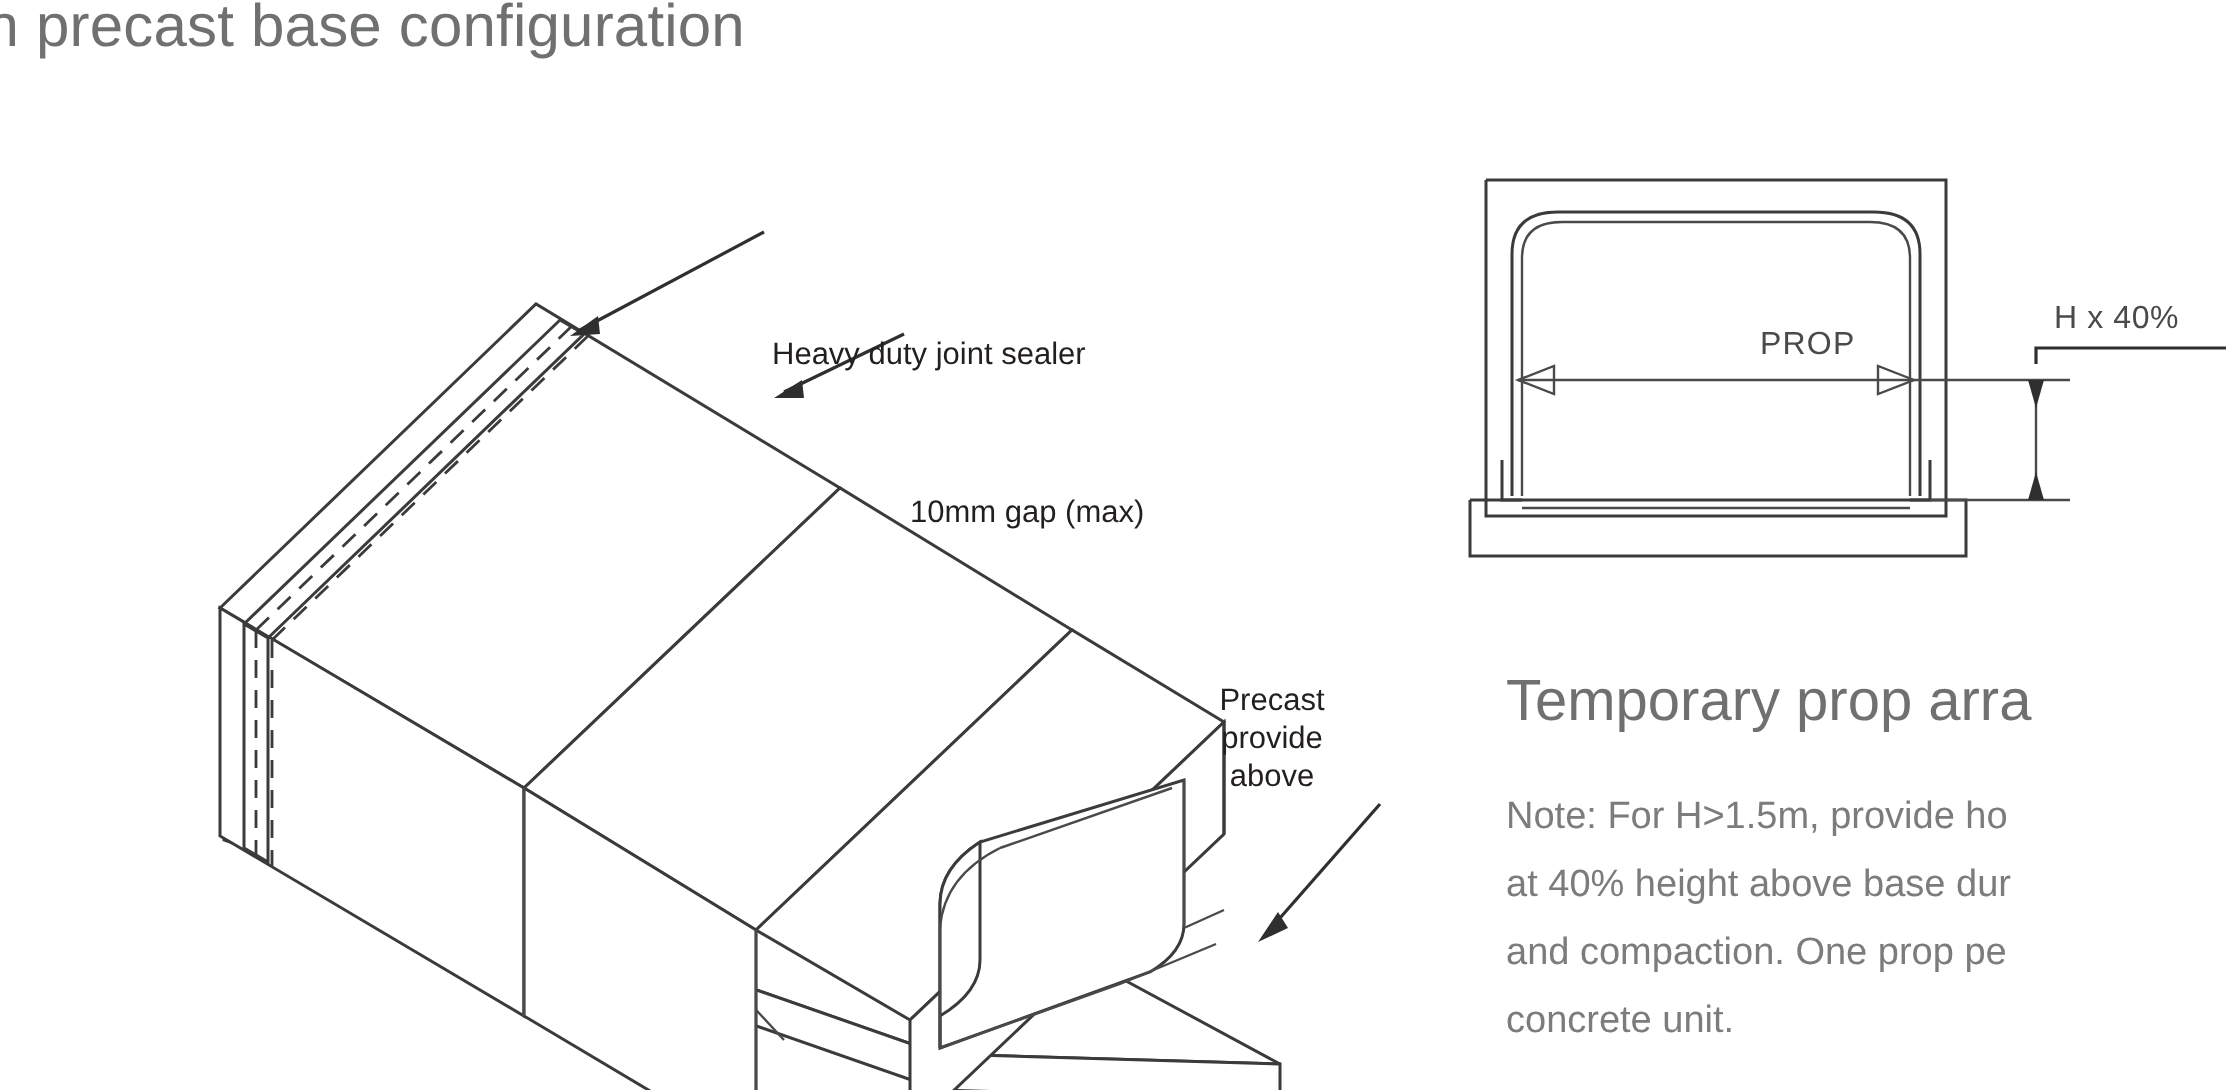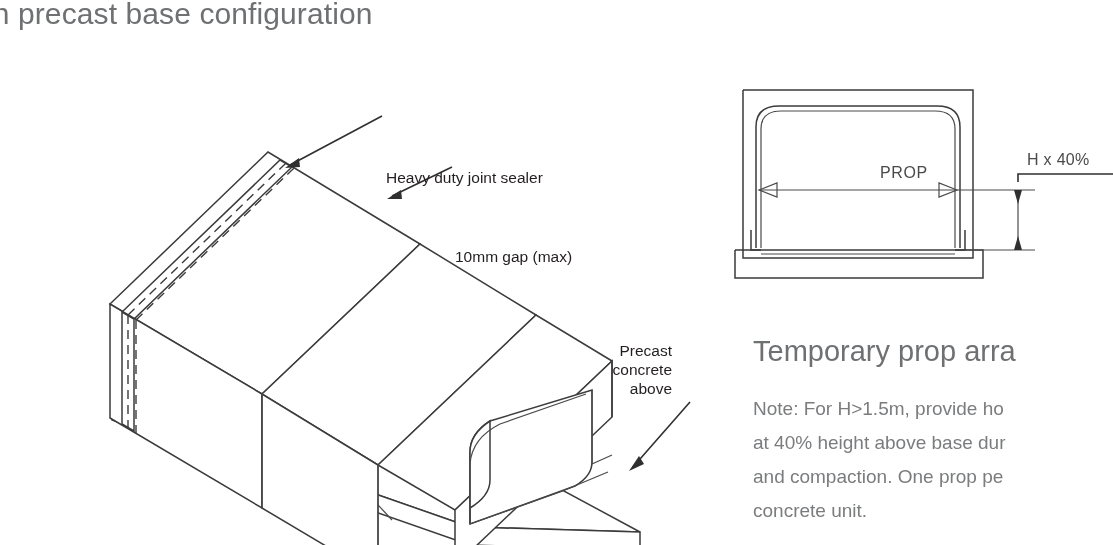--- a/index.html
+++ b/index.html
@@ -89,21 +89,21 @@
     font-size: 15.5px;
     line-height: 19px;
     color: #231f20;
     white-space: nowrap;
   }
   .callout-sealer { left: 386px; top: 96px; }
   .callout-gap    { left: 455px; top: 147px; margin-top: 28px; }
   .callout-base {
     left: 600px;
     top: 269px;
-    text-align: right;
+    text-align: center;
     width: 72px;
     white-space: normal;
   }
 
   
   .sec-label {
     position: absolute;
     font-size: 16px;
     color: #4a4a4a;
     white-space: nowrap;
@@ -206,21 +206,21 @@
       <line class="leader" x1="690" y1="330" x2="633" y2="395"></line>
       <polygon class="arrowfill" points="629,399 639,384 644,392"></polygon>
     </svg>
 
     <div class="callout callout-sealer">Heavy duty joint sealer</div>
 
     <div class="callout callout-gap">10mm gap (max)</div>
 
     <div class="callout callout-base">
       <div>Precast</div>
-      <div>concrete</div>
+      <div>provide</div>
       <div>above</div>
     </div>
   </div>
 
   <div class="section-panel">
     <svg width="378" height="205" viewBox="0 0 378 205">
 
       <polyline class="ln" points="8,12 8,180 238,180 238,12 8,12"></polyline>
 
       <path class="ln" d="M 21,170 L 21,49 Q 21,28 44,28 L 202,28 Q 225,28 225,49 L 225,170"></path>

